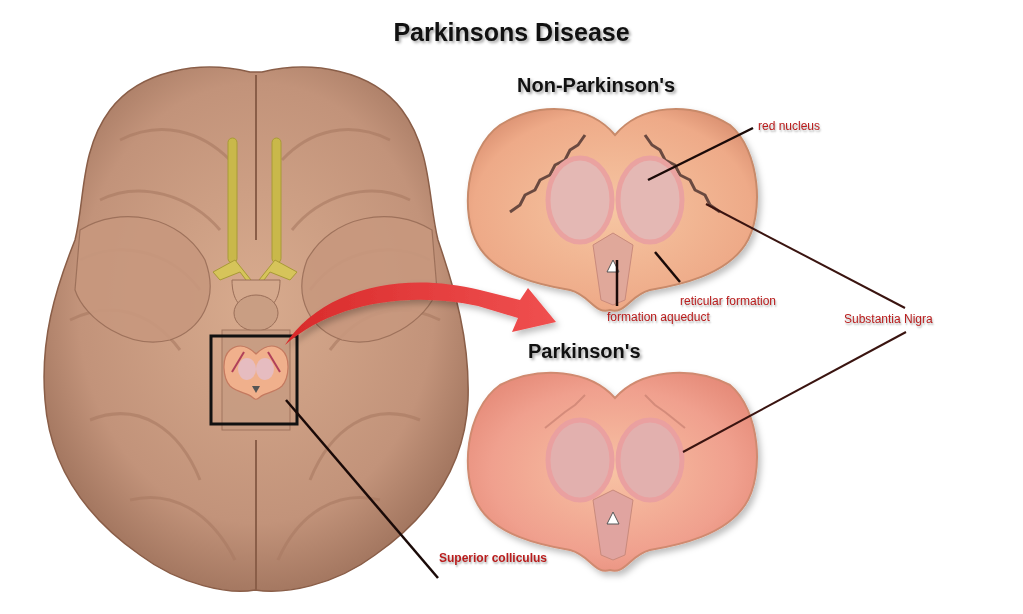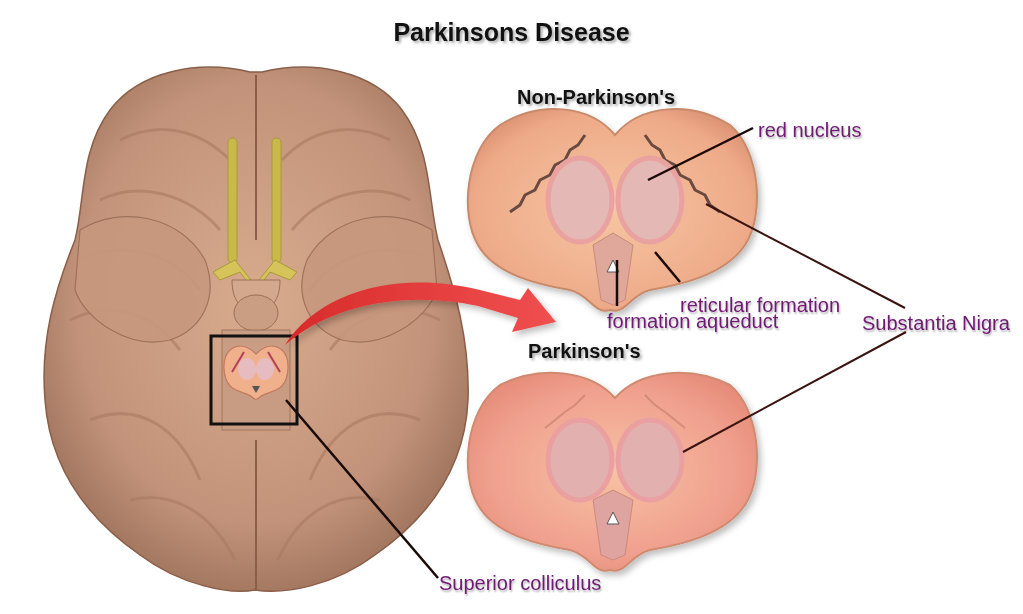--- a/index.html
+++ b/index.html
@@ -3,21 +3,21 @@
 <meta charset="utf-8">
 <style>
   html, body { margin:0; padding:0; background:#ffffff; }
   body { width:1023px; height:614px; position:relative; overflow:hidden;
          font-family:"Liberation Sans", sans-serif; }
   .abs { position:absolute; }
   .title { left:0; width:1023px; top:18px; text-align:center; font-weight:bold;
            font-size:25px; color:#111; text-shadow:2px 2px 3px rgba(0,0,0,0.35); }
   .subtitle { font-weight:bold; font-size:20px; color:#111;
               text-shadow:2px 2px 3px rgba(0,0,0,0.35); }
-  .label { font-size:20px; color:#701a75; text-shadow:1px 2px 2px rgba(0,0,0,0.3); white-space:nowrap; }
+  .label { font-size:12px; color:#b91c1c; text-shadow:1px 2px 2px rgba(0,0,0,0.3); white-space:nowrap; }
   svg.layer { position:absolute; left:0; top:0; }
 </style>
 </head>
 <body>
 
 <svg class="layer" width="1023" height="614" viewBox="0 0 1023 614">
   <defs>
     <radialGradient id="brainGrad" cx="50%" cy="45%" r="60%">
       <stop offset="0%" stop-color="#d8ab8e"></stop>
       <stop offset="70%" stop-color="#c2937a"></stop>
@@ -128,20 +128,20 @@
     <line x1="648" y1="180" x2="753" y2="128" stroke-width="2.5"></line>
     <line x1="655" y1="252" x2="680" y2="282" stroke-width="2.5"></line>
     <line x1="617" y1="260" x2="617" y2="306" stroke-width="2.5"></line>
     <line x1="706" y1="204" x2="905" y2="308" stroke-width="2" stroke="#3a1410"></line>
     <line x1="683" y1="452" x2="906" y2="332" stroke-width="2" stroke="#3a1410"></line>
     <line x1="286" y1="400" x2="438" y2="578" stroke-width="2.5"></line>
   </g>
 </svg>
 
 <div class="abs title">Parkinsons Disease</div>
-<div class="abs subtitle" style="left:517px; top:86px;">Non-Parkinson's</div>
+<div class="abs subtitle" style="left:517px; top:74px;">Non-Parkinson's</div>
 <div class="abs subtitle" style="left:528px; top:340px;">Parkinson's</div>
 
 <div class="abs label" style="left:758px; top:119px;">red nucleus</div>
 <div class="abs label" style="left:680px; top:282px;margin-top:12px;">reticular formation</div>
 <div class="abs label" style="left:607px; top:310px;">formation aqueduct</div>
-<div class="abs label" style="left:862px; top:312px;">Substantia Nigra</div>
-<div class="abs label" style="left:439px; top:572px;">Superior colliculus</div>
+<div class="abs label" style="left:844px; top:312px;">Substantia Nigra</div>
+<div class="abs label" style="left:439px; top:551px;font-weight:bold;">Superior colliculus</div>
 
 </body></html>

